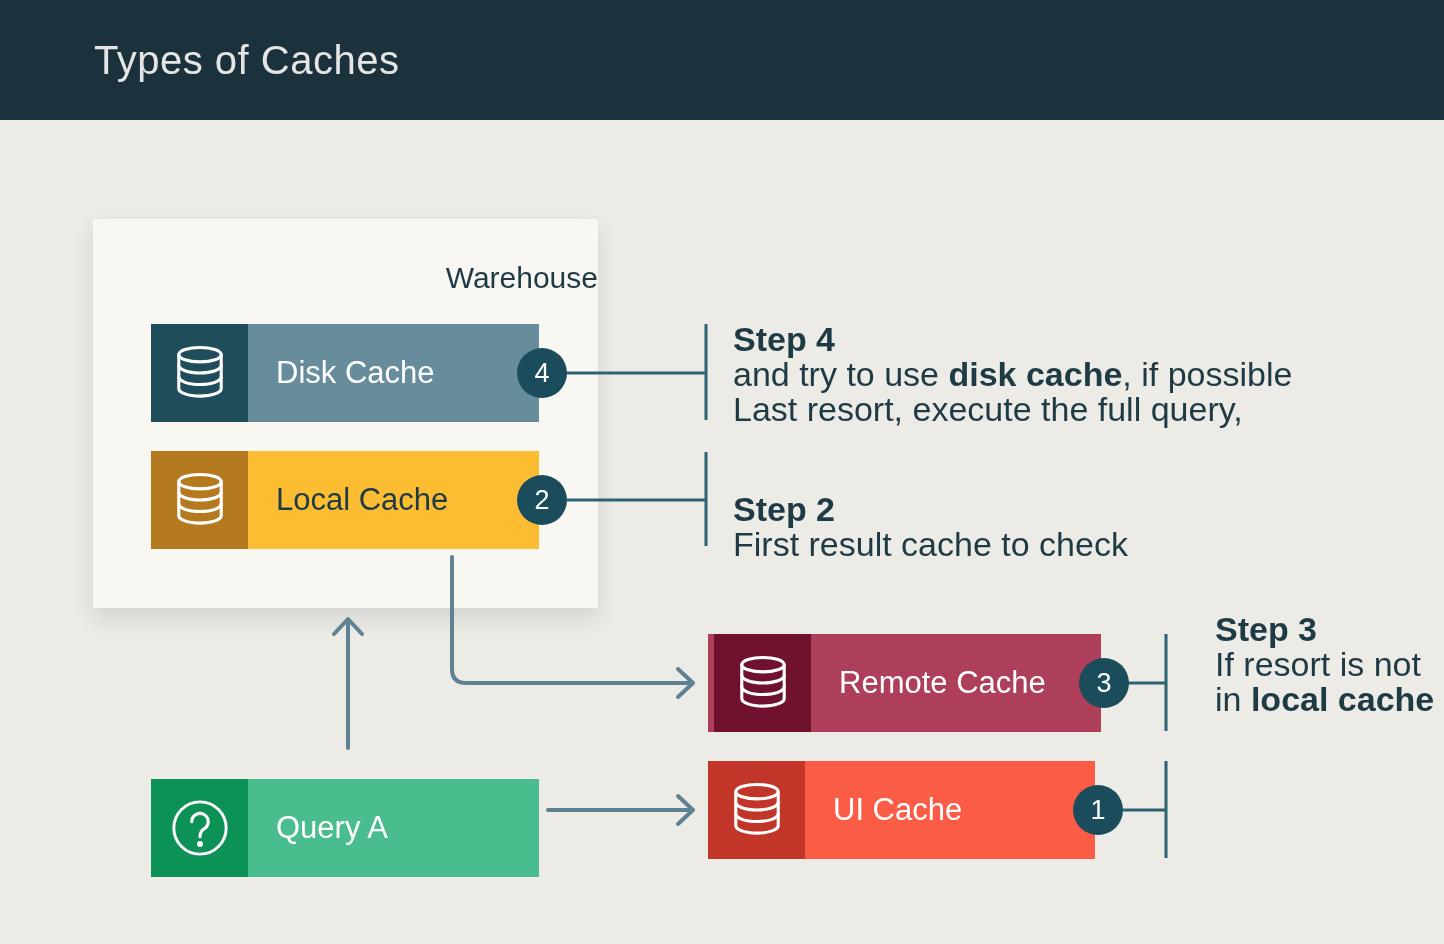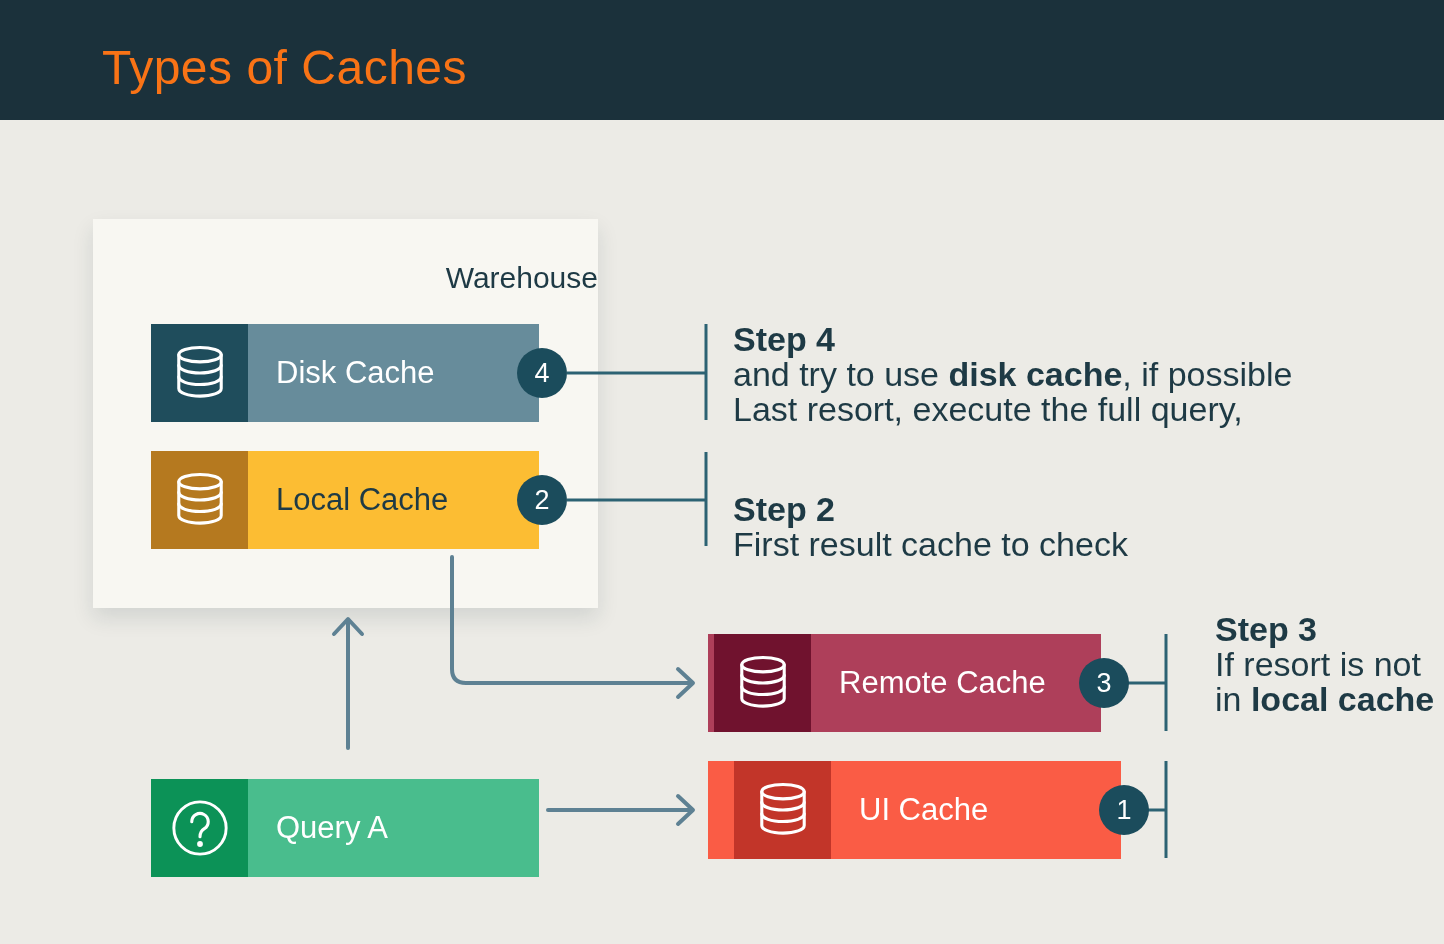--- a/index.html
+++ b/index.html
@@ -5,22 +5,22 @@
   html,body{margin:0;padding:0;background:#ddd;}
   .canvas{
     position:relative;width:1444px;height:944px;overflow:hidden;
     background:var(--page_bg,#ecebe6);
     font-family:"Liberation Sans","DejaVu Sans",sans-serif;
     color:var(--ink,#1e3a45);
   }
   
   .topbar{position:absolute;left:0;top:0;width:1444px;height:120px;background:var(--header_bg,#1b313b);}
   .topbar h1{
-    position:absolute;left:94px;top:0;margin:8px;line-height:120px;
-    font-size:48px;font-weight:500;letter-spacing:.5px;color:#f97316;
+    position:absolute;left:94px;top:0;margin:0;line-height:120px;
+    font-size:40px;font-weight:500;letter-spacing:.5px;color:#e5e5e5;
   }
   
   .panel{
     position:absolute;left:93px;top:219px;width:505px;height:389px;
     background:var(--panel_bg,#f8f7f2);
     box-shadow:0 10px 20px rgba(27,49,59,.12);
   }
   .panel-title{margin-top:42px;text-align:right;font-size:30px;color:var(--ink);}
   
   .overlay{position:absolute;left:0;top:0;pointer-events:none;}
@@ -38,21 +38,21 @@
   }
   .bar.disk  {left:151px;top:324px;width:388px;background:var(--disk_bar_bg);}
   .bar.disk   .bar-icon{background:var(--disk_icon_bg);}
   .bar.disk   .bar-label{color:#fff;}
   .bar.local {left:151px;top:451px;width:388px;background:var(--local_bar_bg);}
   .bar.local  .bar-icon{background:var(--local_icon_bg);}
   .bar.local  .bar-label{color:var(--ink);}
   .bar.remote{left:708px;top:634px;width:387px;background:var(--remote_bar_bg);padding-left:6px;}
   .bar.remote .bar-icon{background:var(--remote_icon_bg);}
   .bar.remote .bar-label{color:#fff;}
-  .bar.ui    {left:708px;top:761px;width:387px;background:var(--ui_bar_bg);padding-left:26px;}
+  .bar.ui    {left:708px;top:761px;width:387px;background:var(--ui_bar_bg);}
   .bar.ui     .bar-icon{background:var(--ui_icon_bg);}
   .bar.ui     .bar-label{color:#fff;}
   .bar.query {left:151px;top:779px;width:388px;background:var(--query_bar_bg);}
   .bar.query  .bar-icon{background:var(--query_icon_bg);}
   .bar.query  .bar-label{color:#fff;}
   
   .step{position:absolute;font-size:34px;line-height:35px;color:var(--ink);}
   .step-title{font-weight:700;}
   .step-line{white-space:pre-wrap;}
   .step .b{font-weight:700;}

